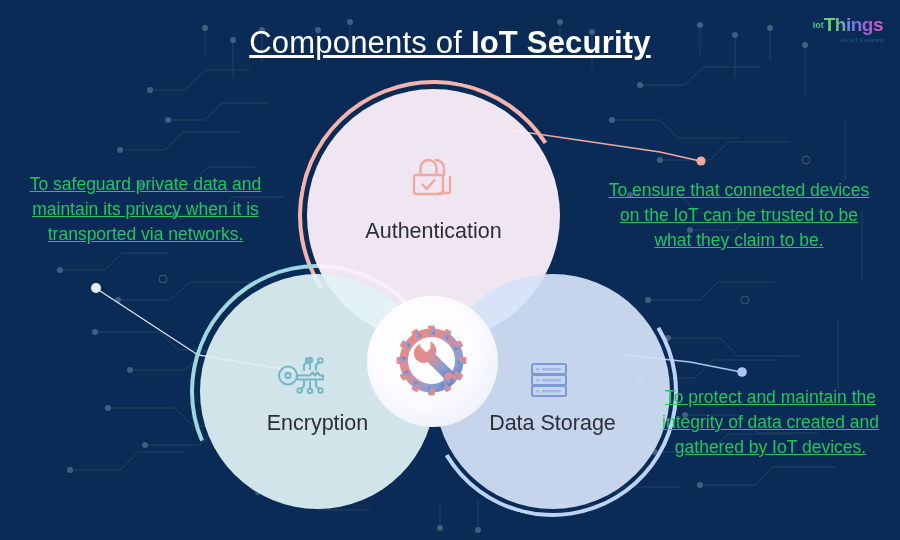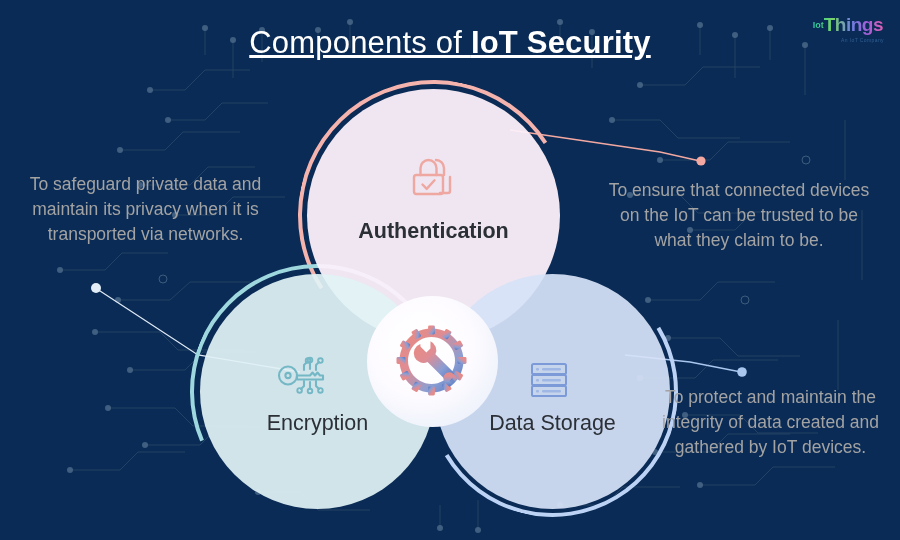--- a/index.html
+++ b/index.html
@@ -83,35 +83,36 @@
   }
   #arc-data {
     left:427px; top:266px; width:251px; height:251px;
     border-bottom-color:#bcd3f5; border-right-color:#bcd3f5;
     transform:rotate(14deg);
   }
 
   
   .callout {
     position:absolute;
-    color:#a3a3a3;
+    color:#22c55e;
     font-size:17.5px;
     line-height:25px;
     text-align:center;
+    text-decoration:underline;
   }
   #t-left  { left:8px;  top:172px; width:275px; }
   #t-right { left:608px; top:178px; width:262px; }
   #t-bot   { left:658px; top:385px; width:225px; }
 
   
   .clabel {
     position:absolute; text-align:center;
     color:#2b2f36; font-size:21.5px; font-weight:400;
   }
-  #l-auth { left:307px; top:219px; width:253px;font-weight:bold; }
+  #l-auth { left:307px; top:219px; width:253px; }
   #l-enc  { left:200px; top:411px; width:235px; }
   #l-data { left:435px; top:411px; width:235px; }
 
   .cicon { position:absolute; }
   #i-auth { left:411px; top:155px; width:45px; height:48px; }
   #i-enc  { left:277px; top:355px; width:51px; height:41px; }
   #i-data { left:530px; top:361px; width:38px; height:38px; }
   #i-center { left:397px; top:326px; width:71px; height:71px; }
 
   svg { display:block; overflow:visible; }

